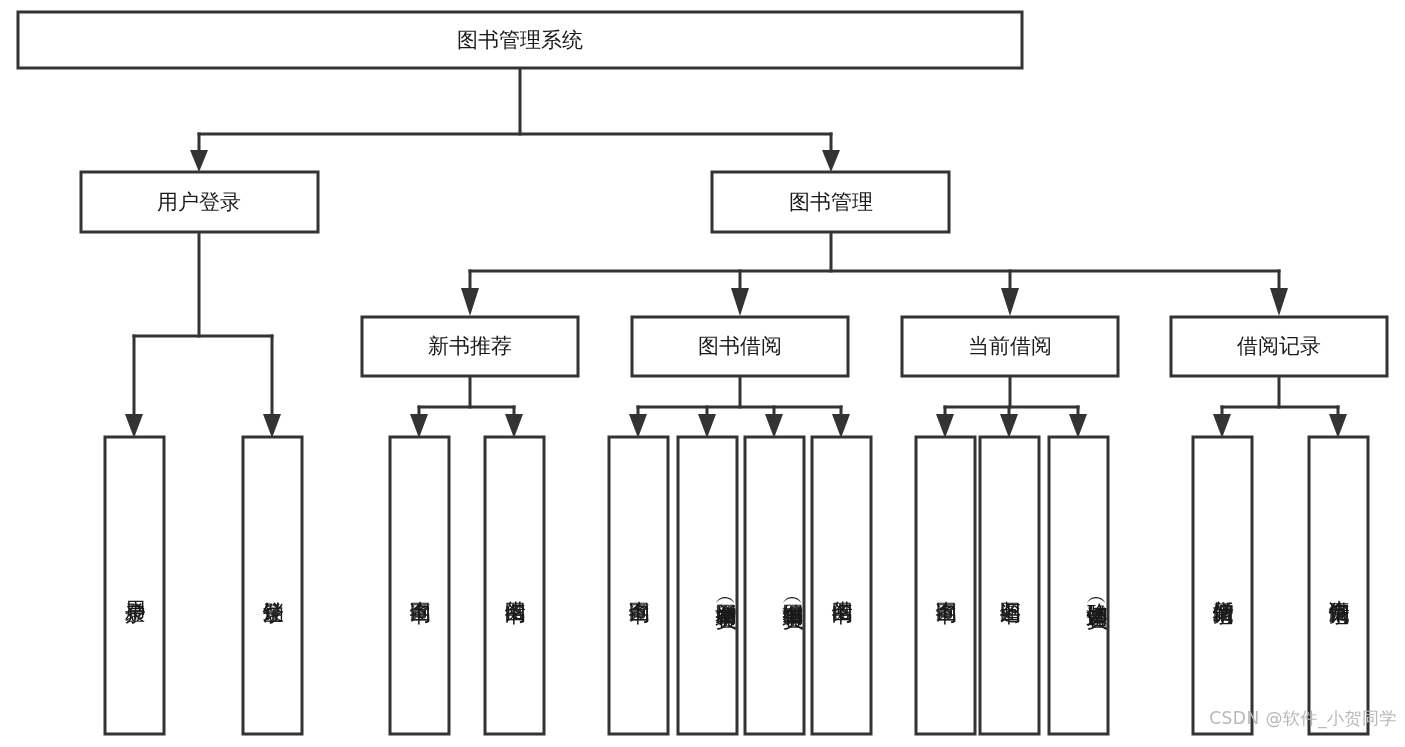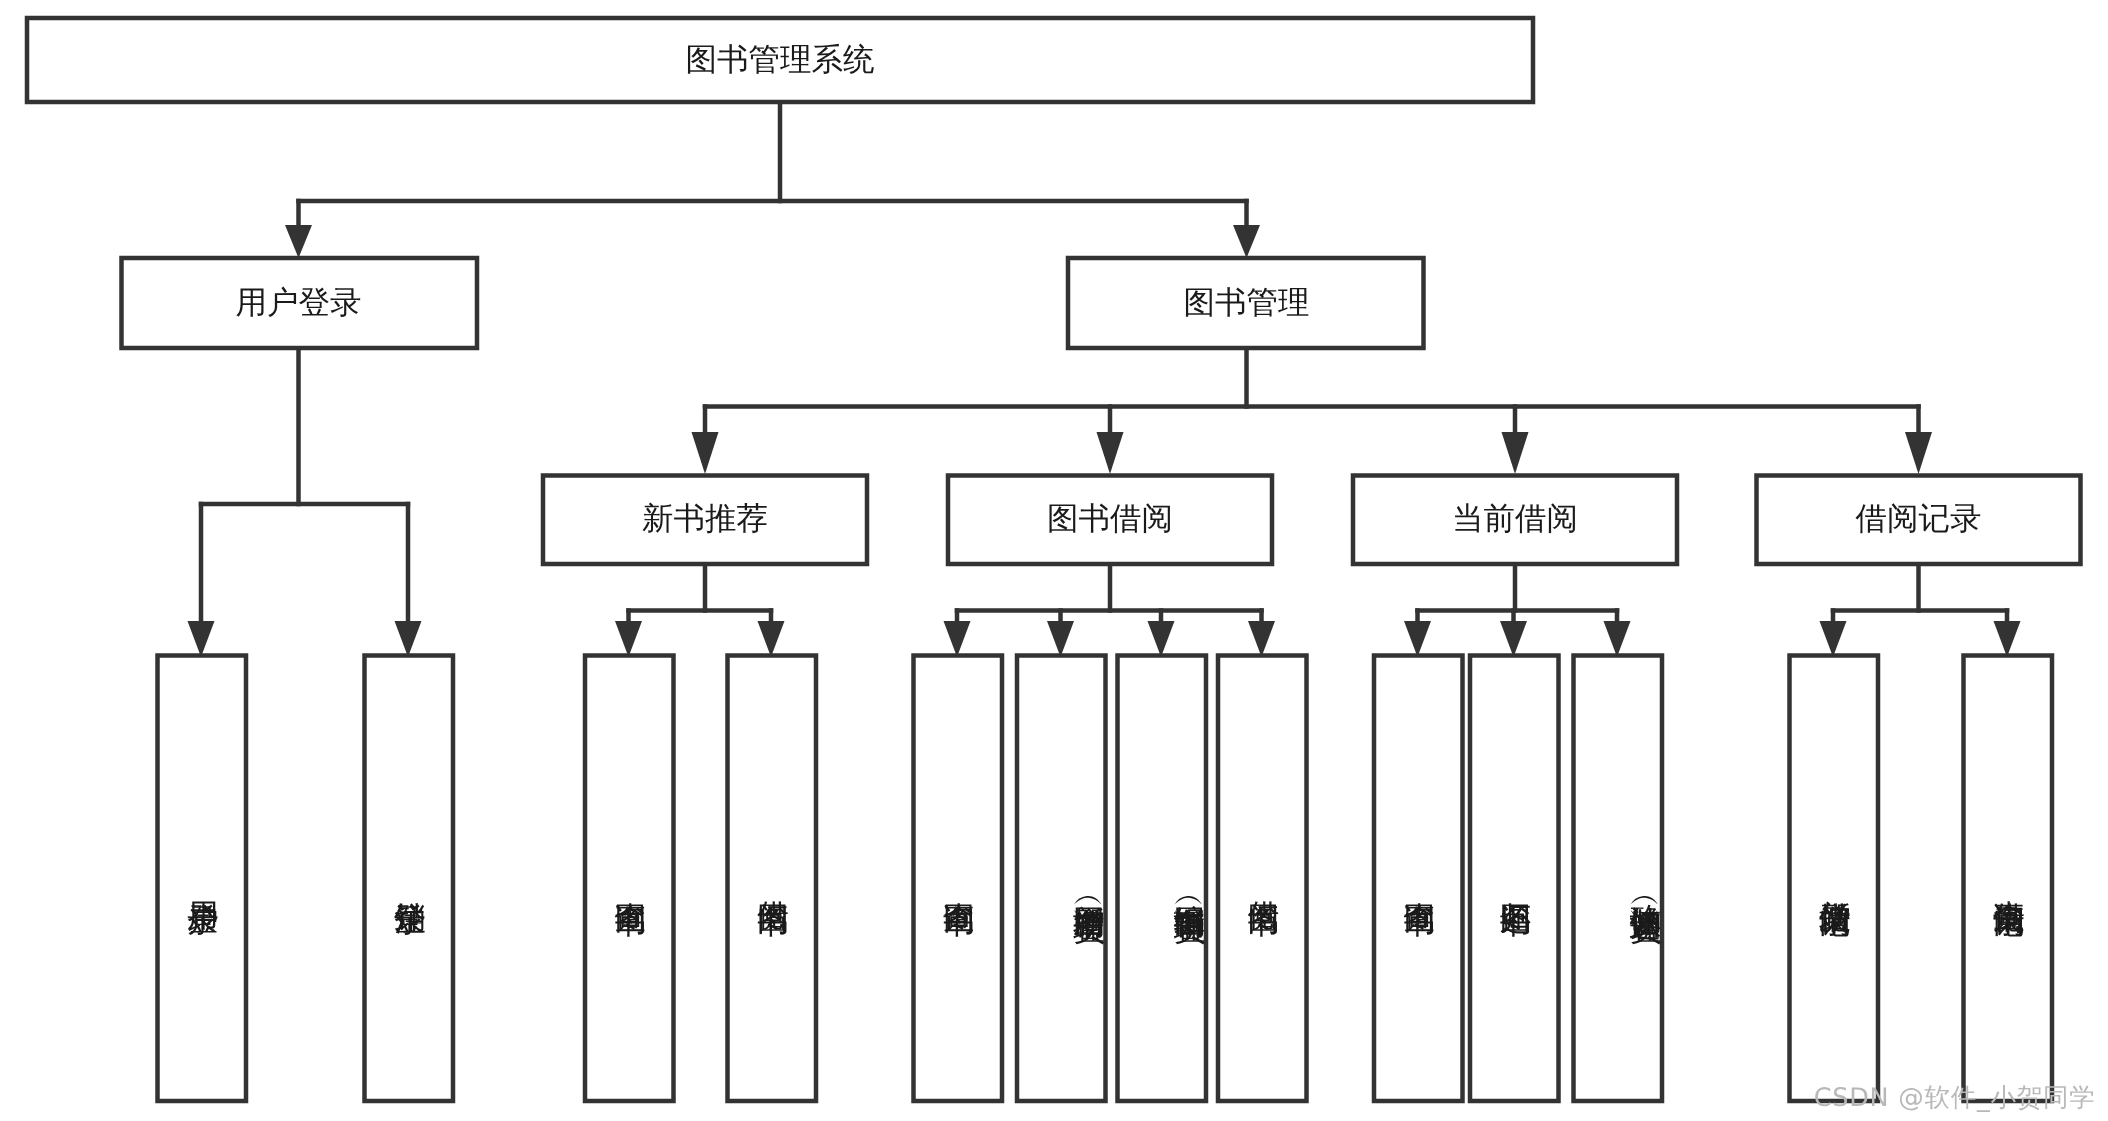--- a/index.html
+++ b/index.html
@@ -60,21 +60,21 @@
     line-height: 1.12;
     color: #1a1a1a;
     writing-mode: vertical-rl;
     text-orientation: upright;
     letter-spacing: 1px;
     pointer-events: none;
   }
   .watermark {
     position: absolute;
     right: 8px;
-    bottom: 4px;
+    bottom: 17px;
     font-family: "DejaVu Sans", "Liberation Sans", sans-serif;
     font-size: 17px;
     color: #b8b8b8;
     letter-spacing: 0.5px;
     white-space: nowrap;
     margin-top: 48px;
   }
 </style>
 </head>
 <body>

